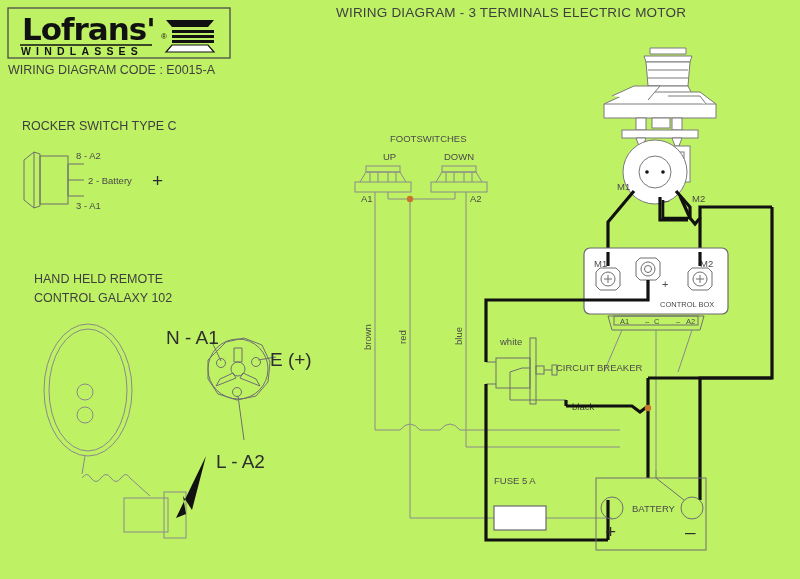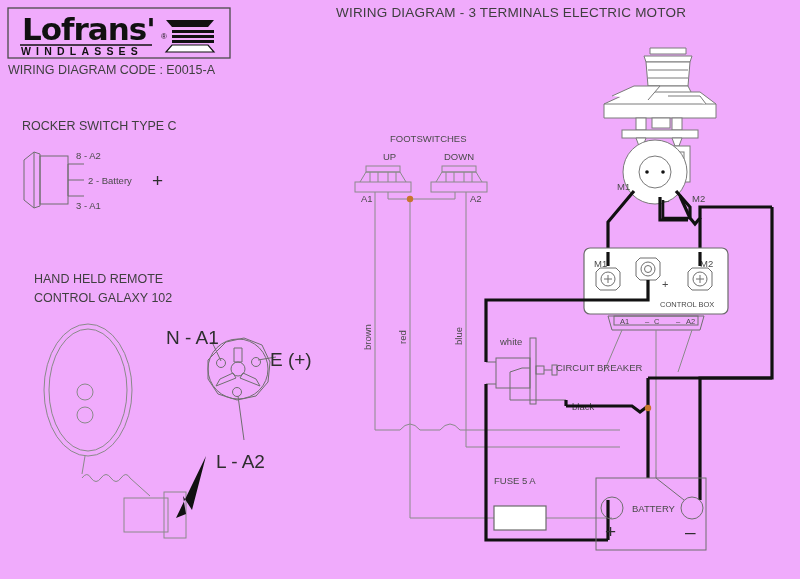--- a/index.html
+++ b/index.html
@@ -1,18 +1,18 @@
 <!DOCTYPE html>
 <html><head>
 <meta charset="utf-8">
 <style>
   html,body{margin:0;padding:0;background:#ffffff;}
   body{width:800px;height:579px;overflow:hidden;
        font-family:"Liberation Sans","DejaVu Sans",sans-serif;color:#3a3a3a;}
-  #stage{position:relative;width:800px;height:579px;background:#f0abfc;}
+  #stage{position:relative;width:800px;height:579px;background:#bef264;}
   svg#sheet{position:absolute;left:0;top:0;width:800px;height:579px;}
   text{font-family:"Liberation Sans","DejaVu Sans",sans-serif;fill:#4a4a4a;}
   .ttl{font-size:13.5px;letter-spacing:.2px;fill:#3f3f3f;}
   .hd{font-size:12.5px;fill:#3f3f3f;}
   .lb{font-size:11px;fill:#4a4a4a;}
   .sm{font-size:9.5px;fill:#4a4a4a;}
   .xs{font-size:7.5px;fill:#4a4a4a;}
   .big{font-size:19px;fill:#2e2e2e;}
   .wirelbl{font-size:9.5px;fill:#4a4a4a;}
   .thin{fill:none;stroke:#8a8a8a;stroke-width:1;}

